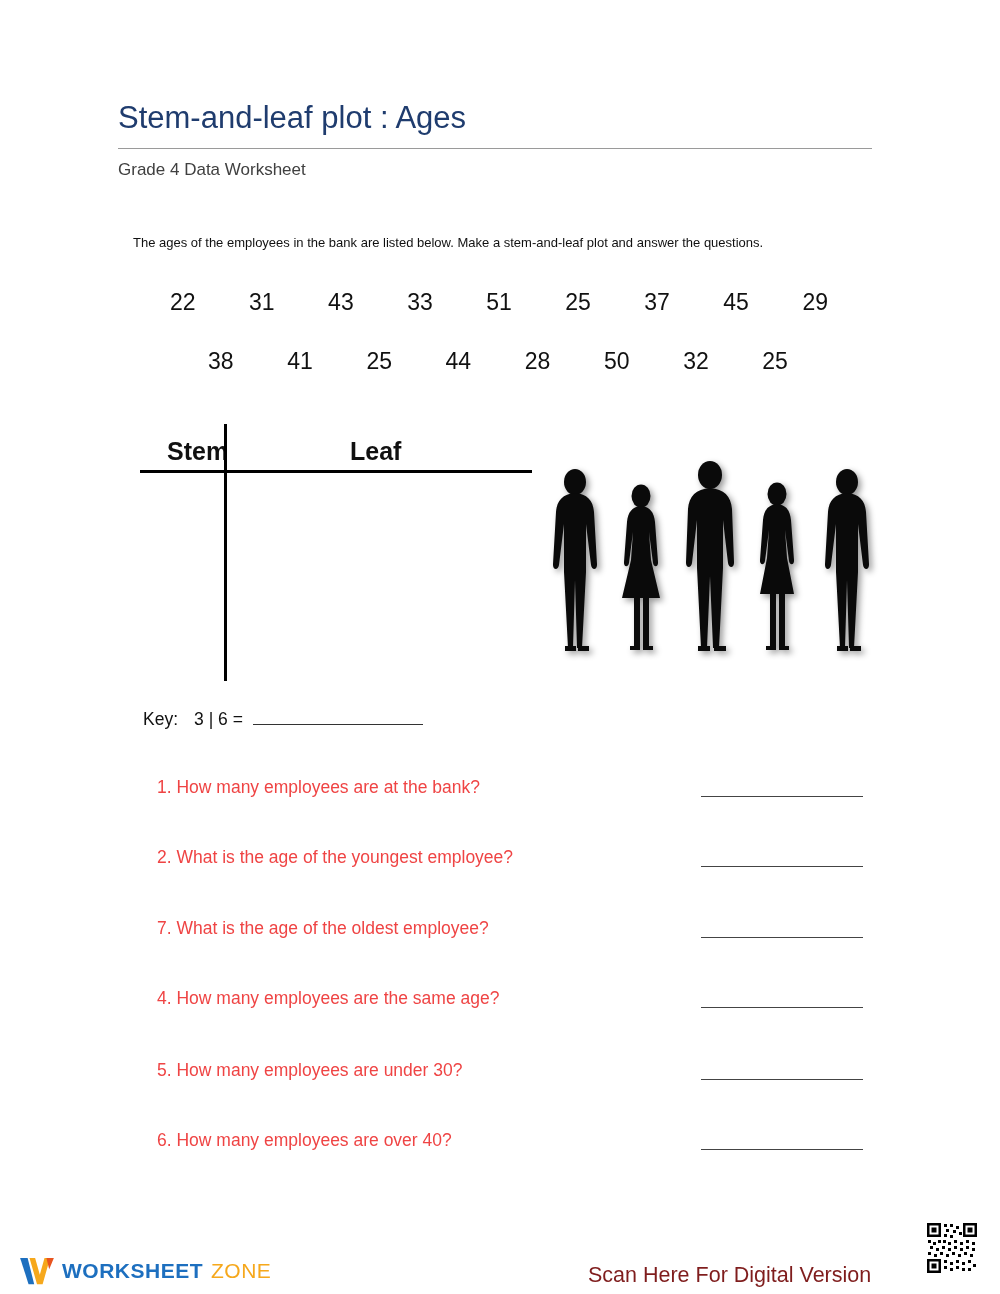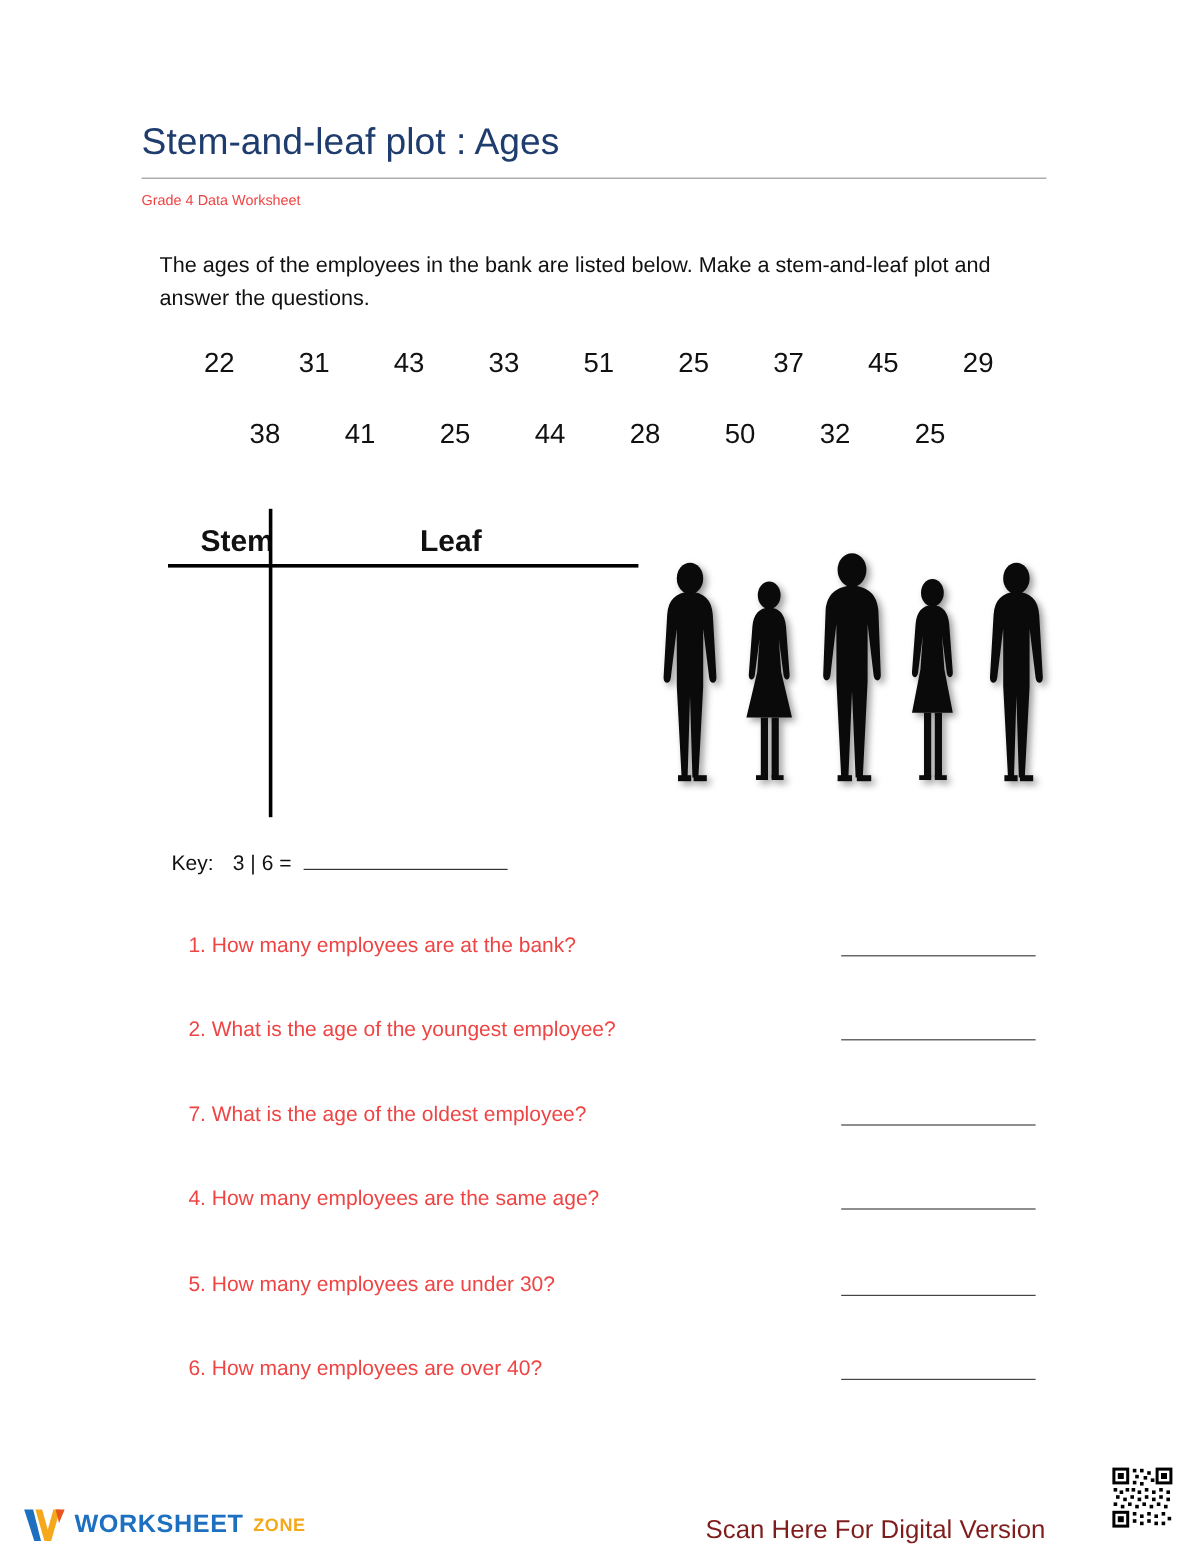--- a/index.html
+++ b/index.html
@@ -14,25 +14,25 @@
   .page-title{
     position:absolute;left:118px;top:100px;
     font-size:31px;font-weight:normal;color:#1f3c6e;margin:0;
   }
   .title-rule{
     position:absolute;left:118px;top:148px;width:754px;height:0;
     border-top:1.5px solid #9a9a9a;
   }
   .subtitle{
     position:absolute;left:118px;top:160px;
-    font-size:12px;color:#ef4444;
+    font-size:17px;color:#404040;
   }
   .instructions{
-    position:absolute;left:133px;top:190px;width:745px;
-    font-size:18px;line-height:1.5;color:#111;
+    position:absolute;left:133px;top:220px;width:745px;
+    font-size:13px;line-height:1.5;color:#111;
   }
   .num-row{
     position:absolute;display:flex;justify-content:space-between;
     font-size:23px;color:#111;
   }
   .num-row-1{left:170px;top:289px;width:658px;}
   .num-row-2{left:208px;top:348px;width:580px;}
   .stem-label{
     position:absolute;left:149px;top:437px;
     font-size:25px;font-weight:bold;color:#111;margin-left:18px;
@@ -63,21 +63,21 @@
     position:absolute;left:157px;font-size:17.5px;color:#ef4444;white-space:nowrap;
   }
   .answer-blank{
     position:absolute;left:701px;width:162px;height:20px;
     border-bottom:1.6px solid #444;
   }
   .footer-logo{
     position:absolute;left:18px;top:1256px;display:flex;align-items:center;gap:6px;
   }
   .logo-word1{font-size:21px;font-weight:bold;color:#1d6fbf;letter-spacing:0.5px;}
-  .logo-word2{font-size:15px;font-weight:bold;color:#f6a81c;letter-spacing:0.5px;margin-left:2px;}
+  .logo-word2{font-size:21px;font-weight:normal;color:#f6a81c;letter-spacing:0.5px;margin-left:2px;}
   .scan-text{
     position:absolute;left:588px;top:1263px;
     font-size:21.5px;color:#7f1d1d;
   }
   .qr{
     position:absolute;left:926px;top:1222px;width:52px;height:52px;
   }
 </style>
 </head>
 <body>

